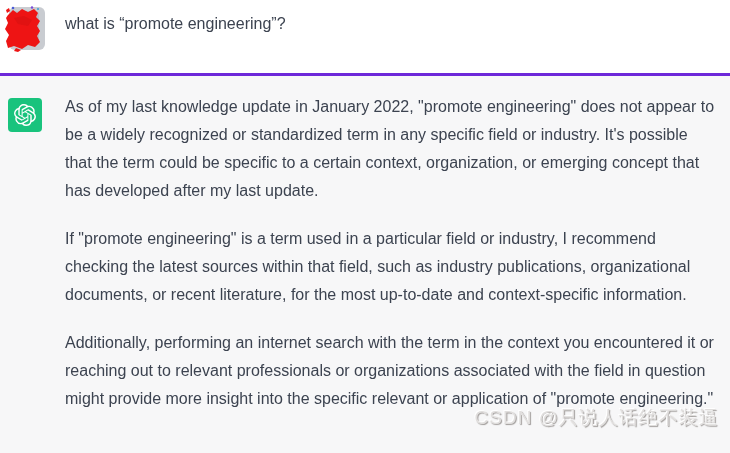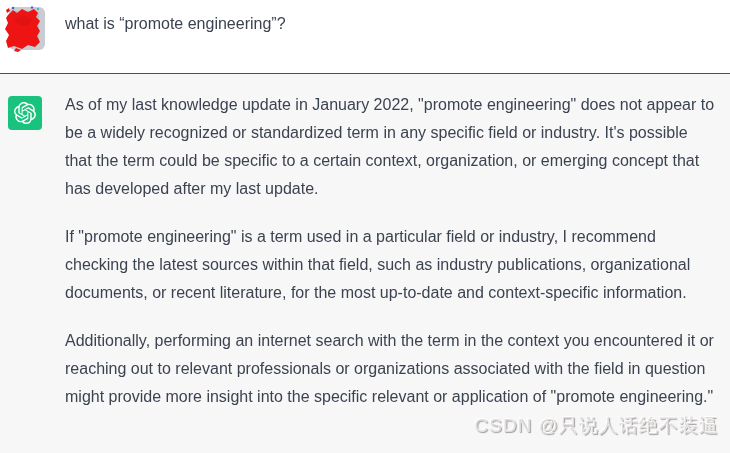--- a/index.html
+++ b/index.html
@@ -22,21 +22,21 @@
     box-sizing: border-box;
     width: 100%;
   }
   .user-row {
     background: #ffffff;
     height: 73px;
     padding: 3px 14px 0 4px;
   }
   .assistant-row {
     background: #f7f7f8;
-    border-top: 1px solid #6d28d9;
+    border-top: 3px solid #6d28d9;
     height: 380px;
     padding: 22px 14px 0 8px;
   }
   .avatar {
     flex: 0 0 auto;
   }
   .user-avatar {
     width: 42px;
     height: 48px;
     margin-top: 1px;
@@ -68,21 +68,21 @@
     margin-left: 23px;
     width: 653px;
     margin-top: -5px;
   }
   .assistant-text p {
     margin: 0 0 20px 0;
   }
   .watermark {
     position: absolute;
     right: 11px;
-    bottom: 14px;
+    bottom: 22px;
     font-size: 19px;
     letter-spacing: 1px;
     color: #e0dedd;
     text-shadow: -1px -1px 0 #ffffff, 1px 1px 1px #9e9a98;
     pointer-events: none;
     white-space: nowrap;
   }
 </style>
 </head>
 <body>

